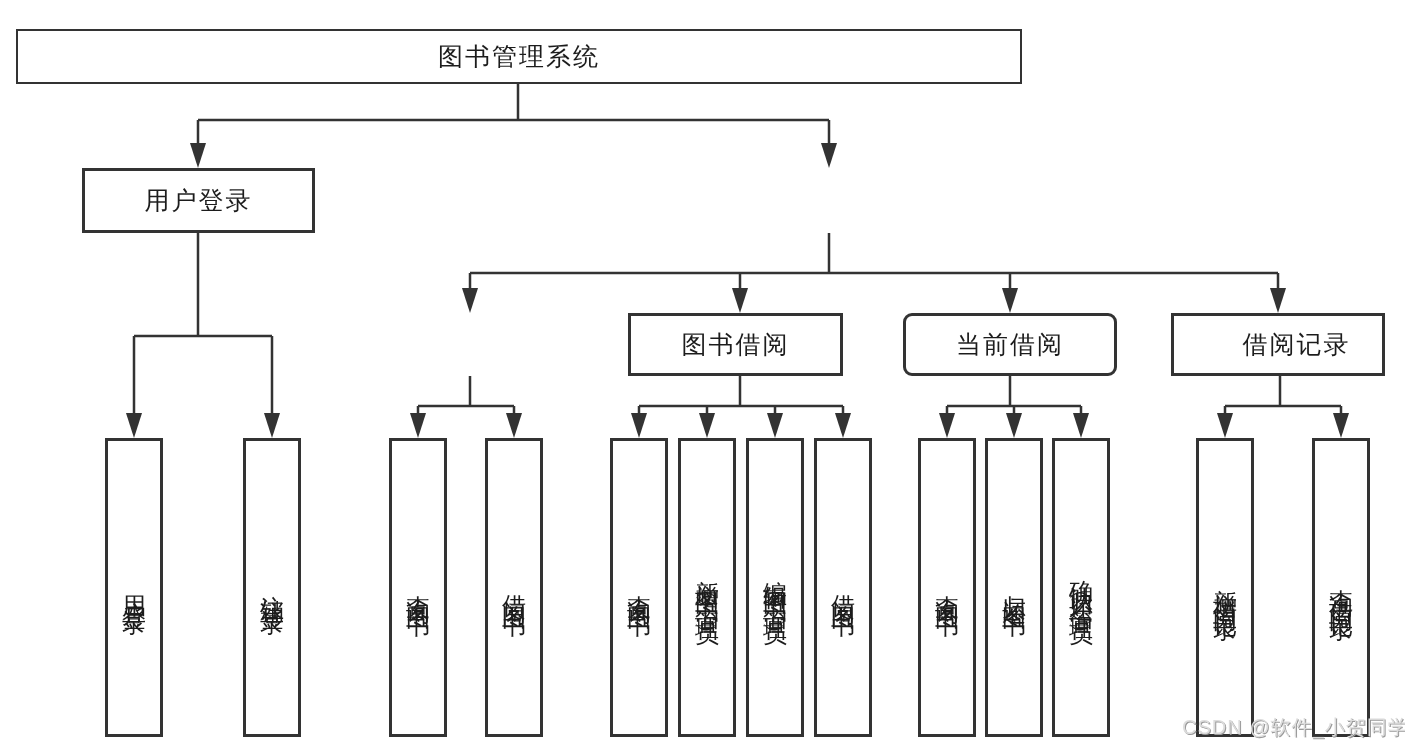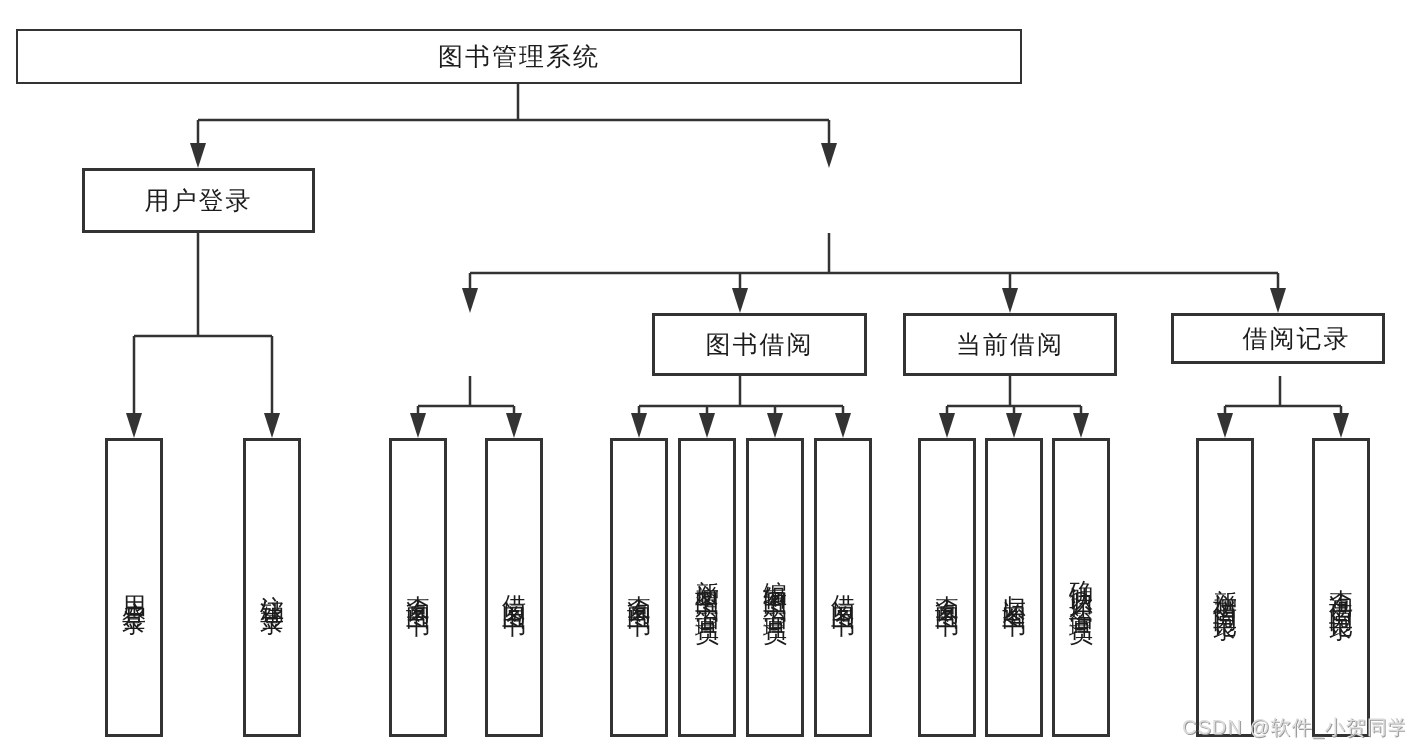--- a/index.html
+++ b/index.html
@@ -106,27 +106,27 @@
   </svg>
 
   <div class="node root" style="left:16px; top:13px; width:1006px; height:55px;margin-top:16px;">
     <span class="hlabel">图书管理系统</span>
   </div>
 
   <div class="node" style="left:82px; top:168px; width:233px; height:65px;">
     <span class="hlabel">用户登录</span>
   </div>
 
-  <div class="node" style="left:652px; top:313px; width:215px; height:63px;">
+  <div class="node" style="left:628px; top:313px; width:215px; height:63px;">
     <span class="hlabel">图书借阅</span>
   </div>
-  <div class="node" style="left:903px; top:313px; width:214px; height:63px;">
+  <div class="node" style="left:903px; top:313px; width:214px; height:63px;border-radius:9px;">
     <span class="hlabel">当前借阅</span>
   </div>
-  <div class="node" style="left:1171px; top:313px; width:214px; height:51px;padding-left:37px;">
+  <div class="node" style="left:1171px; top:313px; width:214px; height:63px;padding-left:37px;">
     <span class="hlabel">借阅记录</span>
   </div>
 
   <div class="node leaf" style="left:105px; top:438px; width:58px; height:299px;">
     <span class="vlabel">用户登录</span>
   </div>
   <div class="node leaf" style="left:243px; top:438px; width:58px; height:299px;">
     <span class="vlabel">注销登录</span>
   </div>
 

